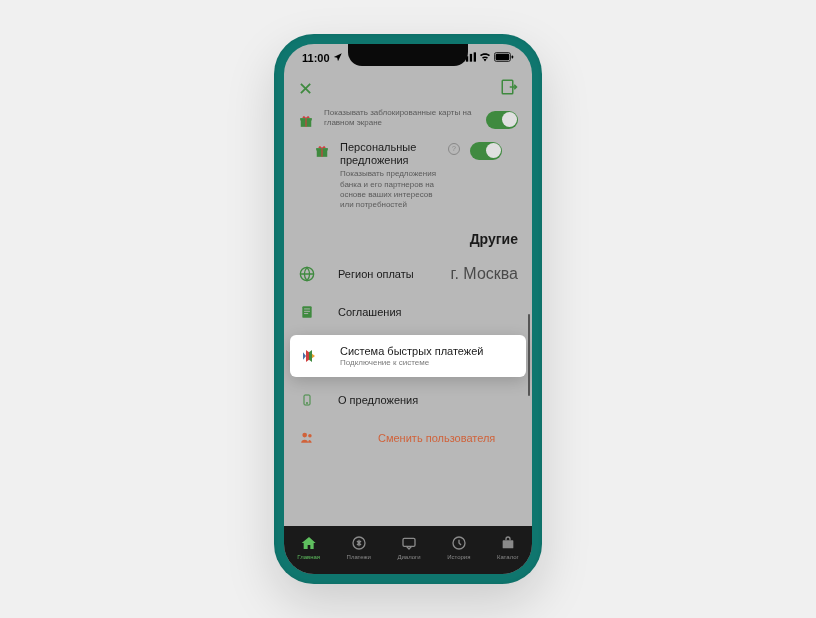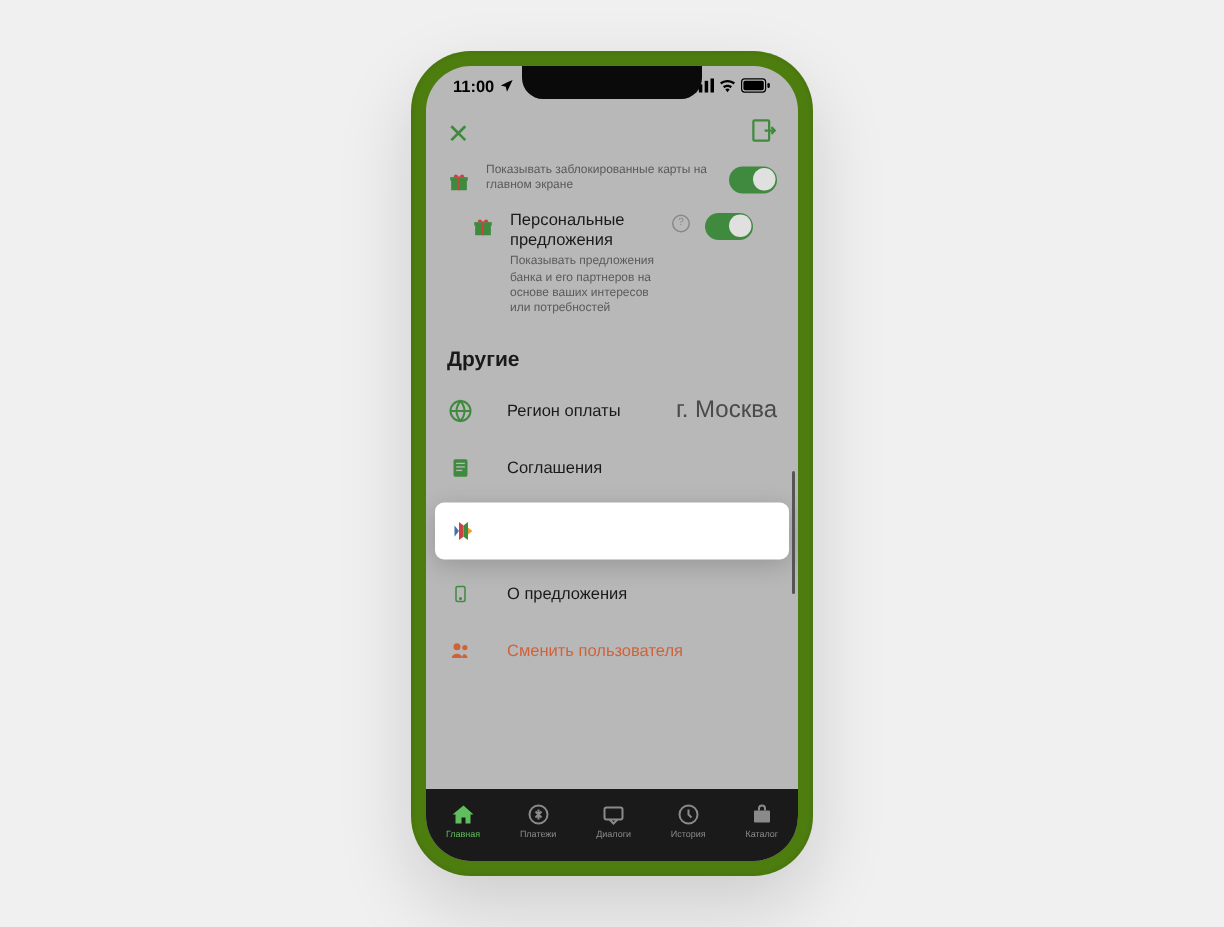--- a/index.html
+++ b/index.html
@@ -9,21 +9,21 @@
       background: #f0f0f0;
       font-family: -apple-system, BlinkMacSystemFont, 'Segoe UI', sans-serif;
       display: flex;
       align-items: center;
       justify-content: center;
       overflow: hidden;
     }
     .phone {
       width: 268px;
       height: 550px;
-      background: #4d7c0f;
+      background: #0f766e;
       border-radius: 40px;
       padding: 10px;
       box-shadow: 0 20px 50px rgba(0,0,0,0.15), inset 0 0 4px rgba(0,0,0,0.1);
       position: relative;
     }
     .screen {
       width: 100%;
       height: 100%;
       background: #b8b8b8;
       border-radius: 30px;
@@ -124,20 +124,21 @@
       background: #e0e0e0;
       border-radius: 50%;
       top: 1.5px;
       right: 1.5px;
     }
     .section-title {
       font-size: 14px;
       font-weight: 700;
       color: #1a1a1a;
       padding: 14px 14px 8px;
+      text-align: right;
     }
     .list-row {
       display: flex;
       align-items: center;
       padding: 10px 14px;
       gap: 22px;
     }
     .list-row.highlight {
       background: #ffffff;
       border-radius: 6px;
@@ -162,21 +163,21 @@
     }
     .list-sub {
       font-size: 8px;
       color: #7a7a7a;
       margin-top: 1px;
     }
     .list-value {
       font-size: 16px;
       color: #4a4a4a;
     }
-    .list-row.orange .list-title { color: #d0623a; }
+    .list-row.orange .list-title { color: #d0623a; margin-left: 40px; }
     .list-row.orange .list-icon { color: #d0623a; }
     .tab-bar {
       position: absolute;
       bottom: 0;
       left: 0;
       right: 0;
       height: 48px;
       background: #1a1a1a;
       display: flex;
       justify-content: space-around;
@@ -329,20 +330,24 @@
 
       <div class="list-row highlight">
         <div class="list-icon sbp-icon">
           <svg viewBox="0 0 24 24">
               <path d="M4 7l4 5-4 5V7z" fill="#4a6fa5"></path>
               <path d="M8 4l4 3v10l-4 3V4z" fill="#d04040"></path>
               <path d="M12 7l4-3v16l-4-3V7z" fill="#3f8a3f"></path>
               <path d="M16 9l4 3-4 3V9z" fill="#e8a030"></path>
             </svg>
         </div>
+        <div class="list-text">
+          <div class="list-title">Система быстрых платежей</div>
+          <div class="list-sub">Подключение к системе</div>
+        </div>
       </div>
 
       <div class="list-row">
         <div class="list-icon">
           <svg width="12" height="16" viewBox="0 0 24 24" fill="none" stroke="#3f8a3f" stroke-width="2">
               <rect x="6" y="2" width="12" height="20" rx="2"></rect>
               <circle cx="12" cy="18" r="1" fill="#3f8a3f"></circle>
             </svg>
         </div>
         <div class="list-text">

